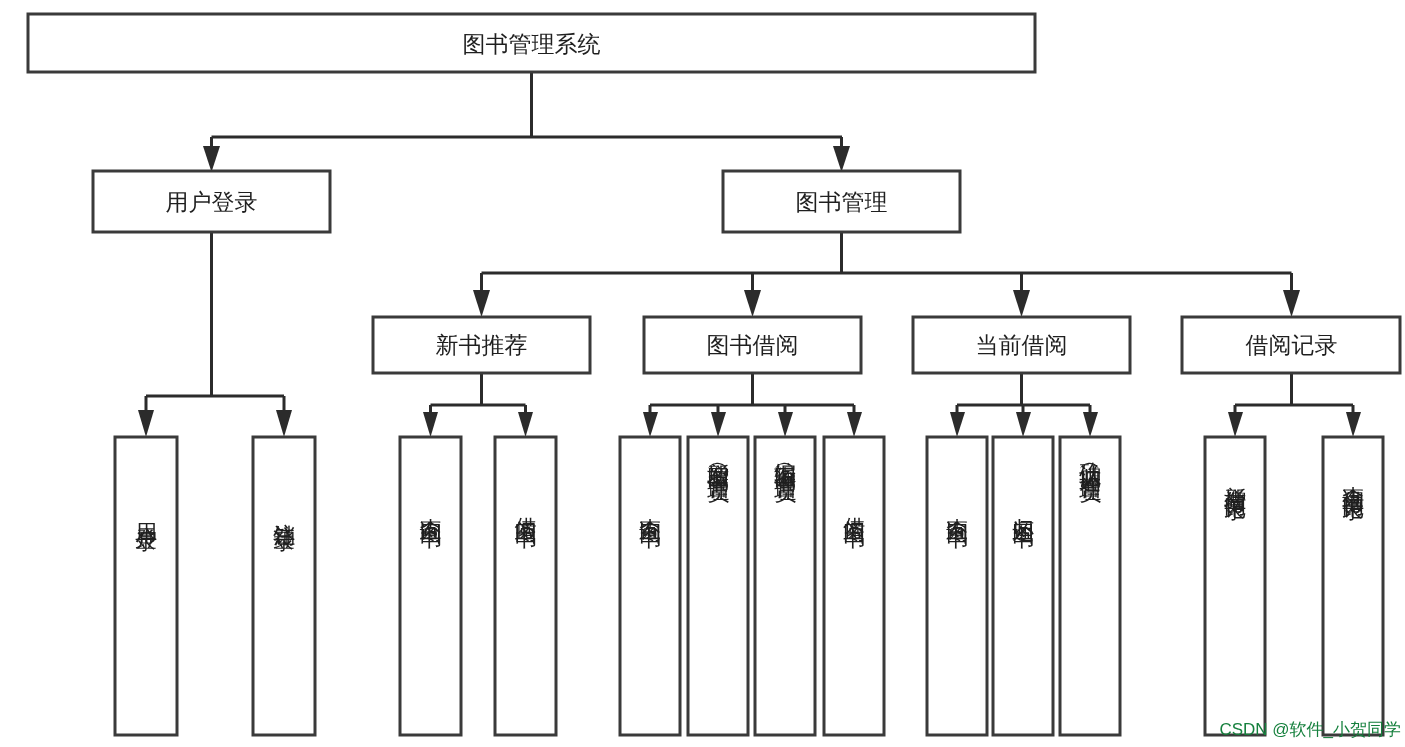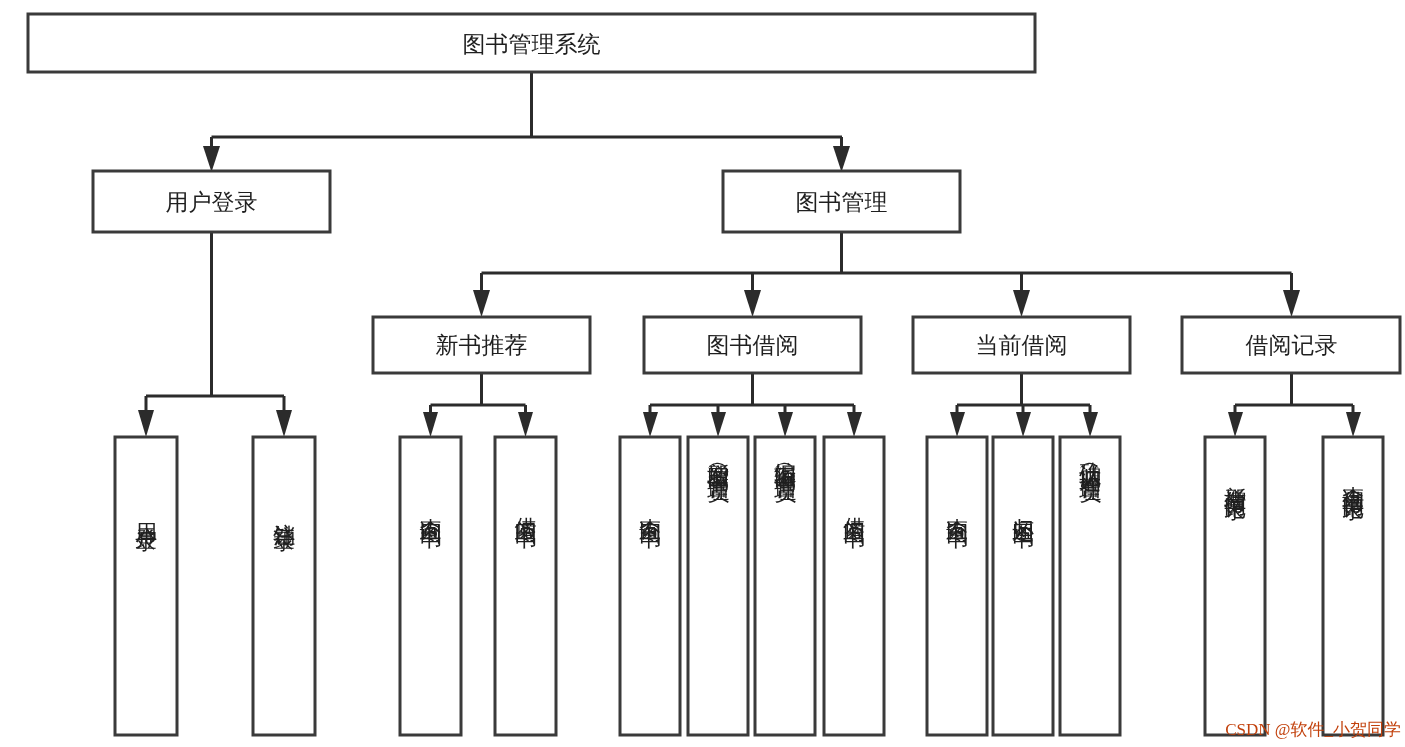--- a/index.html
+++ b/index.html
@@ -60,23 +60,23 @@
     font-size: 22px;
     line-height: 1.12;
     color: #1f1f1f;
     letter-spacing: 3px;
     white-space: nowrap;
   }
   .watermark {
     position: absolute;
     right: 14px;
     bottom: 6px;
-    font-family: Liberation Serif, serif;
+    font-family: Liberation Sans, sans-serif;
     font-size: 17px;
-    color: #c2410c;
+    color: #15803d;
     white-space: nowrap;
   }
 </style>
 </head>
 <body>
 
 <div id="diagram-root">
 
   <svg class="diagram-canvas" viewBox="0 0 1405 747">
 

